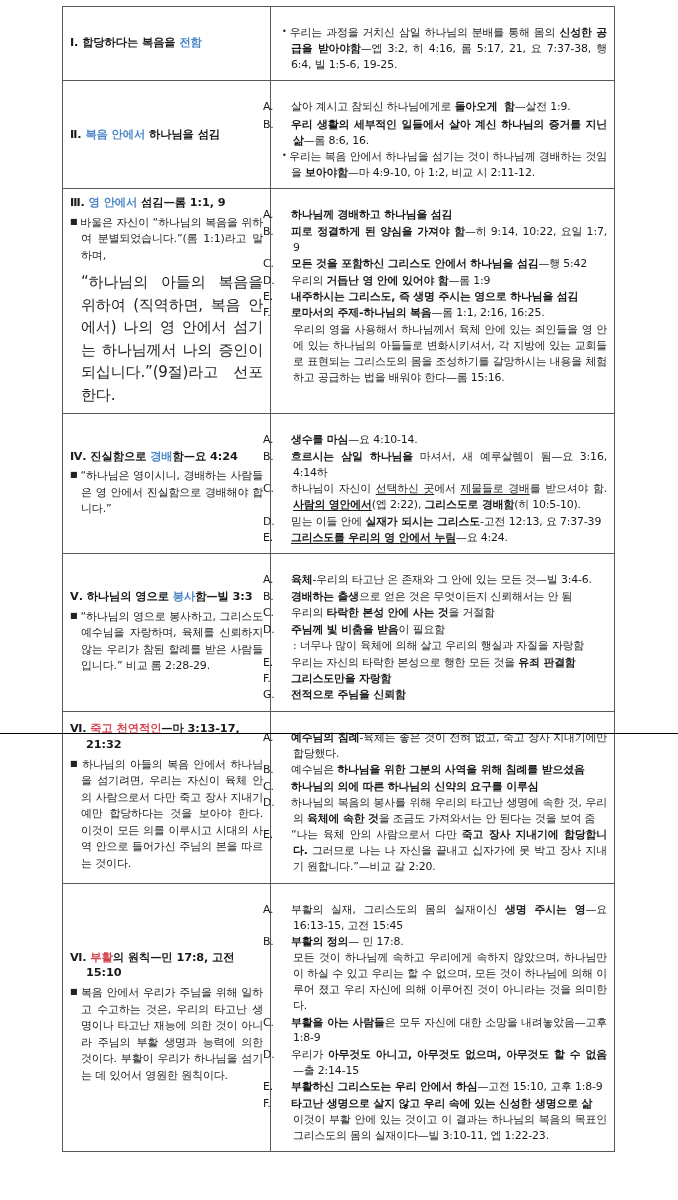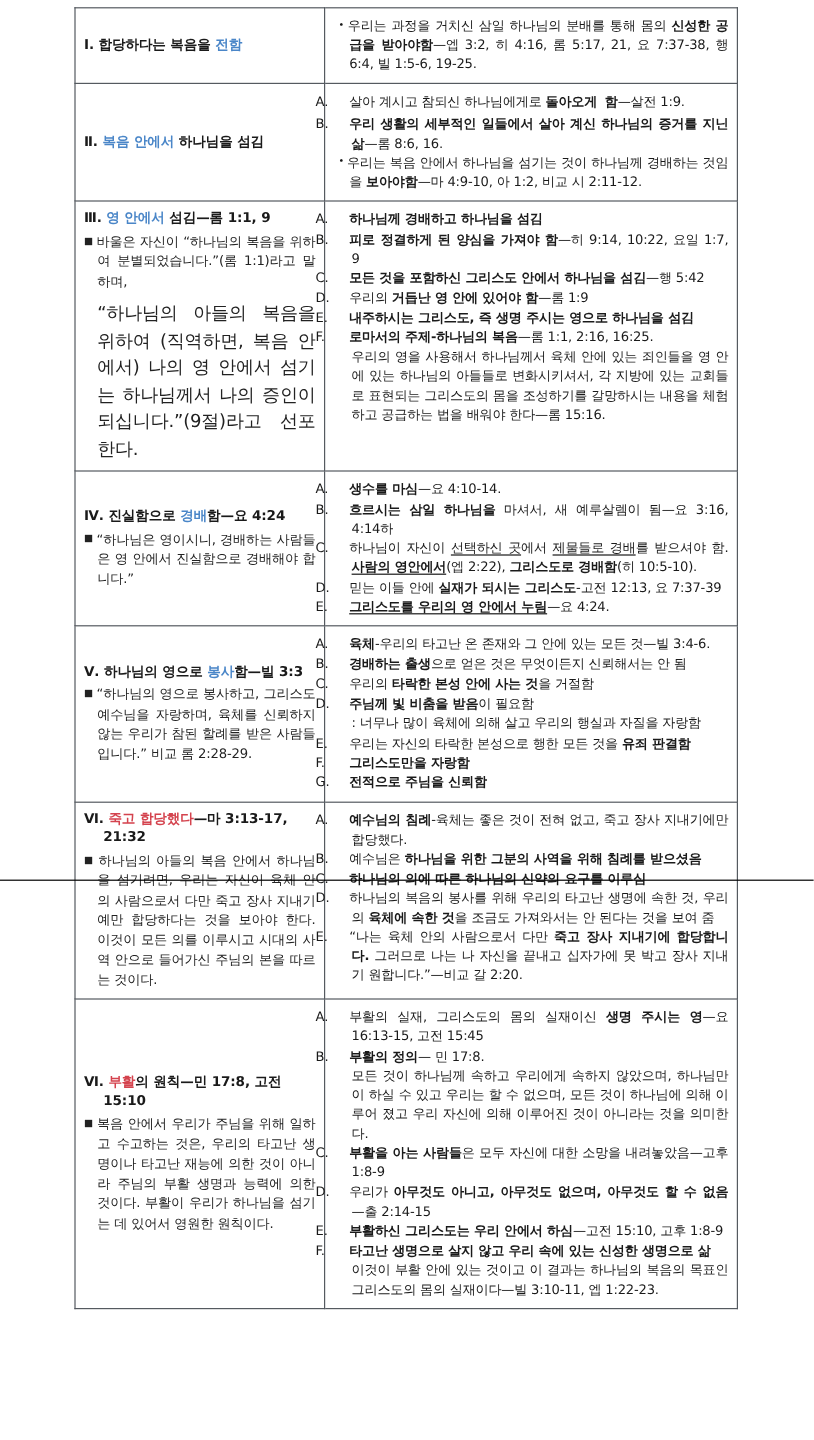--- a/index.html
+++ b/index.html
@@ -44,21 +44,21 @@
   }
   .outline-table td {
     border: 1px solid #555a60;
     vertical-align: middle;
     padding: 6px 7px 7px 7px;
     background: #ffffff;
   }
   .col-left  { width: 208px; }
   .col-right { width: 344px; }
 
-  .outline-table td.cell-right { vertical-align: top; padding-top: 7px; margin-top: 12px; }
+  .outline-table td.cell-right { vertical-align: top; padding-top: 18px; margin-top: 12px; }
 
   
   .sec-head {
     font-size: 11.3px;
     font-weight: bold;
     line-height: 1.38;
     color: #1a1a1a;
     text-indent: -16px;
     padding-left: 16px;
     letter-spacing: -0.1px;
@@ -198,21 +198,21 @@
               <li><span class="mk">D. </span><span style="font-weight: bold;">주님께 빛 비춤을 받음</span><span>이 필요함</span></li>
               <li class="cont"><span>: 너무나 많이 육체에 의해 살고 우리의 행실과 자질을 자랑함</span></li>
               <li><span class="mk">E. </span><span>우리는 자신의 타락한 본성으로 행한 모든 것을 </span><span style="font-weight: bold;">유죄 판결함</span></li>
               <li><span class="mk">F. </span><span style="font-weight: bold;">그리스도만을 자랑함</span></li>
               <li><span class="mk">G. </span><span style="font-weight: bold;">전적으로 주님을 신뢰함</span></li>
             </ol>
           </td>
         </tr>
         <tr>
           <td class="cell-left">
-            <div class="sec-head"><span class="sec-num">Ⅵ. </span><span style="font-weight: bold; color: rgb(212, 67, 78);">죽고  합당했다</span><span style="font-weight: bold;">—마 3:13-17, 21:32</span></div>
+            <div class="sec-head"><span class="sec-num">Ⅵ. </span><span style="font-weight: bold; color: rgb(212, 67, 78);">죽고  천연적인</span><span style="font-weight: bold;">—마 3:13-17, 21:32</span></div>
             <div class="left-body"><span class="bullet-sq">■ </span><span>하나님의 아들의 복음 안에서 하나님을 섬기려면, 우리는 자신이 육체 안의 사람으로서 다만 죽고 장사 지내기예만 합당하다는 것을 보아야 한다. 이것이 모든 의를 이루시고 시대의 사역 안으로 들어가신 주님의 본을 따르는 것이다.</span></div>
           </td>
           <td class="cell-right">
             <ol class="items">
               <li><span class="mk">A. </span><span style="font-weight: bold;">예수님의 침례</span><span>-육체는 좋은 것이 전혀 없고, 죽고 장사 지내기에만 합당했다.</span></li>
               <li><span class="mk">B. </span><span>예수님은 </span><span style="font-weight: bold;">하나님을 위한 그분의 사역을 위해 침례를 받으셨음</span></li>
               <li><span class="mk">C. </span><span style="font-weight: bold;">하나님의 의에 따른 하나님의 신약의 요구를 이루심</span></li>
               <li><span class="mk">D. </span><span>하나님의 복음의 봉사를 위해 우리의 </span><span style="font-weight: normal;">타고난 생명</span><span>에 속한 것, 우리의 </span><span style="font-weight: bold;">육체에 속한 것</span><span>을 조금도 가져와서는 안 된다는 것을 보여 줌</span></li>
               <li><span class="mk">E. </span><span>“나는 육체 안의 사람으로서 다만 </span><span style="font-weight: bold;">죽고 장사 지내기에 합당합니다.</span><span> 그러므로 나는 나 자신을 끝내고 십자가에 못 박고 장사 지내기 원합니다.”—비교 갈 2:20.</span></li>
             </ol>

